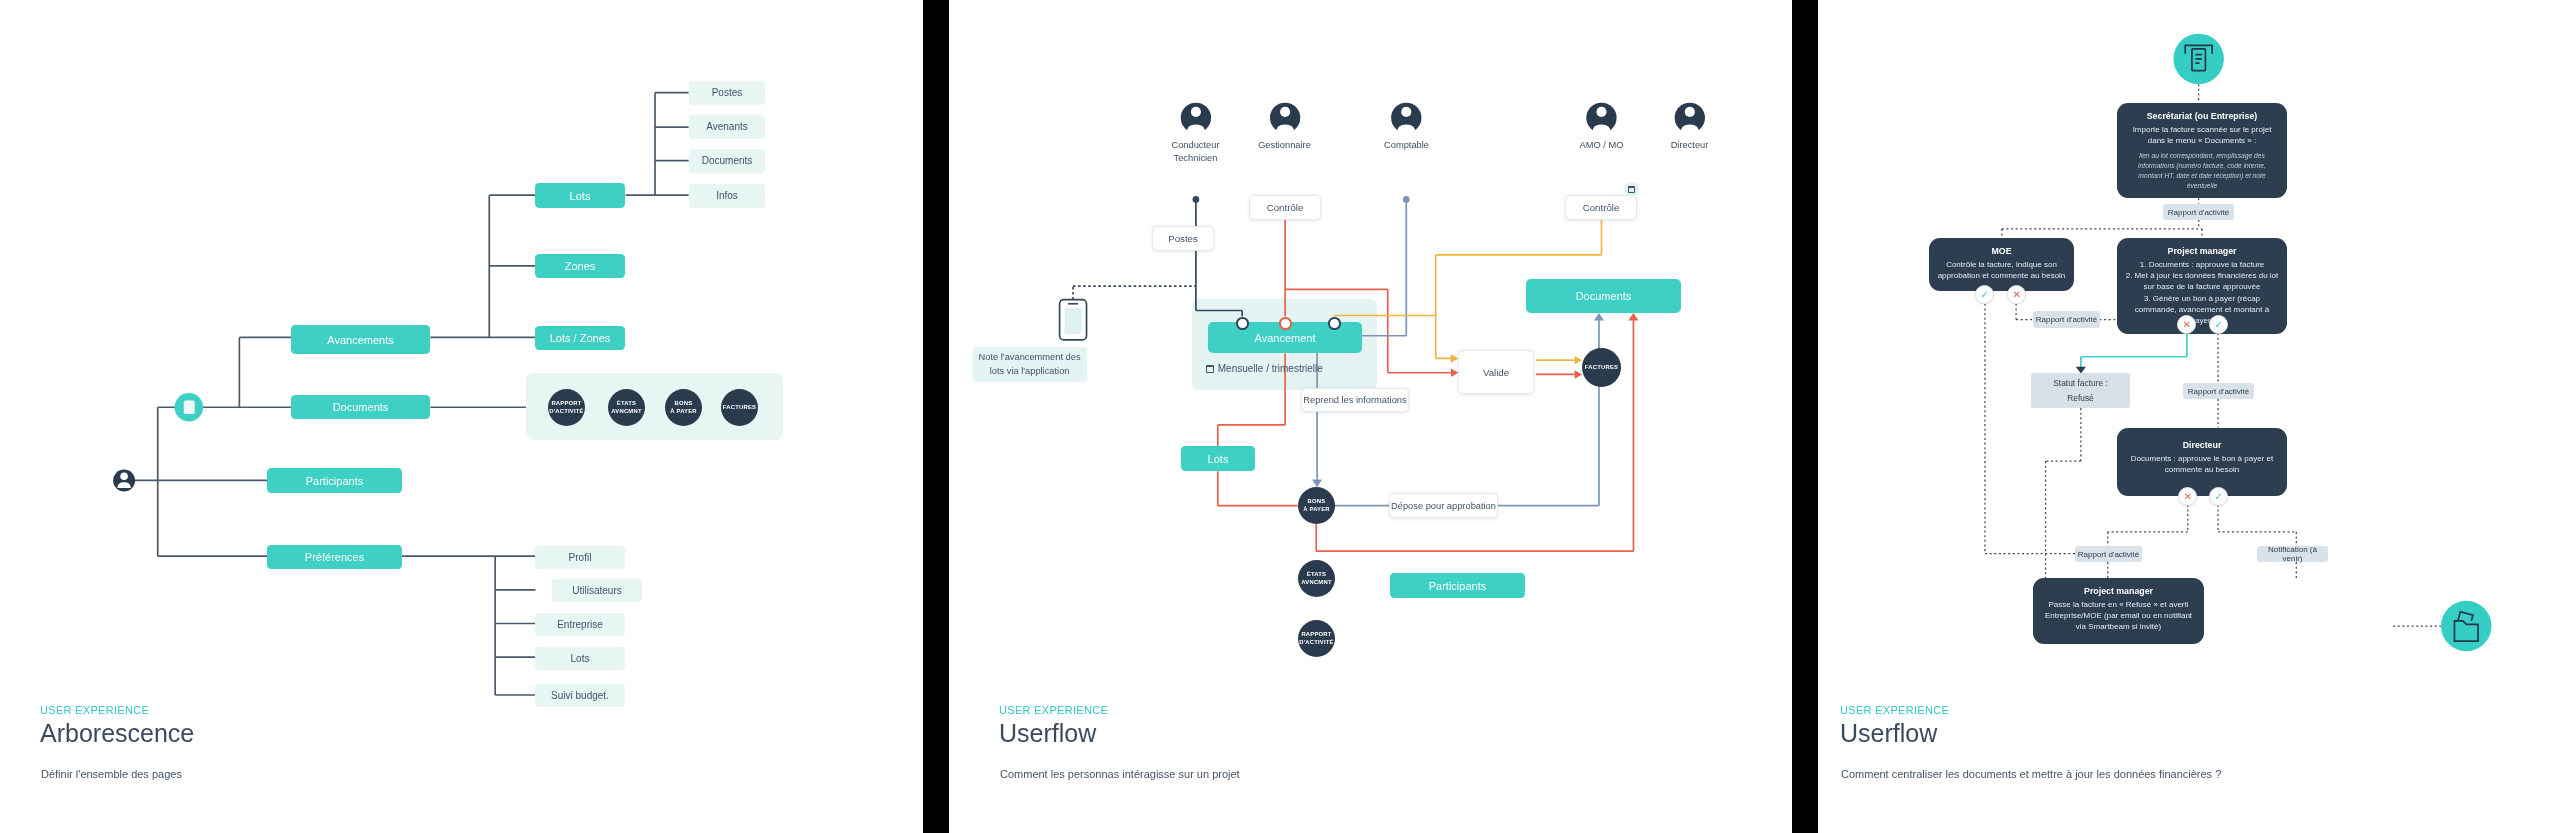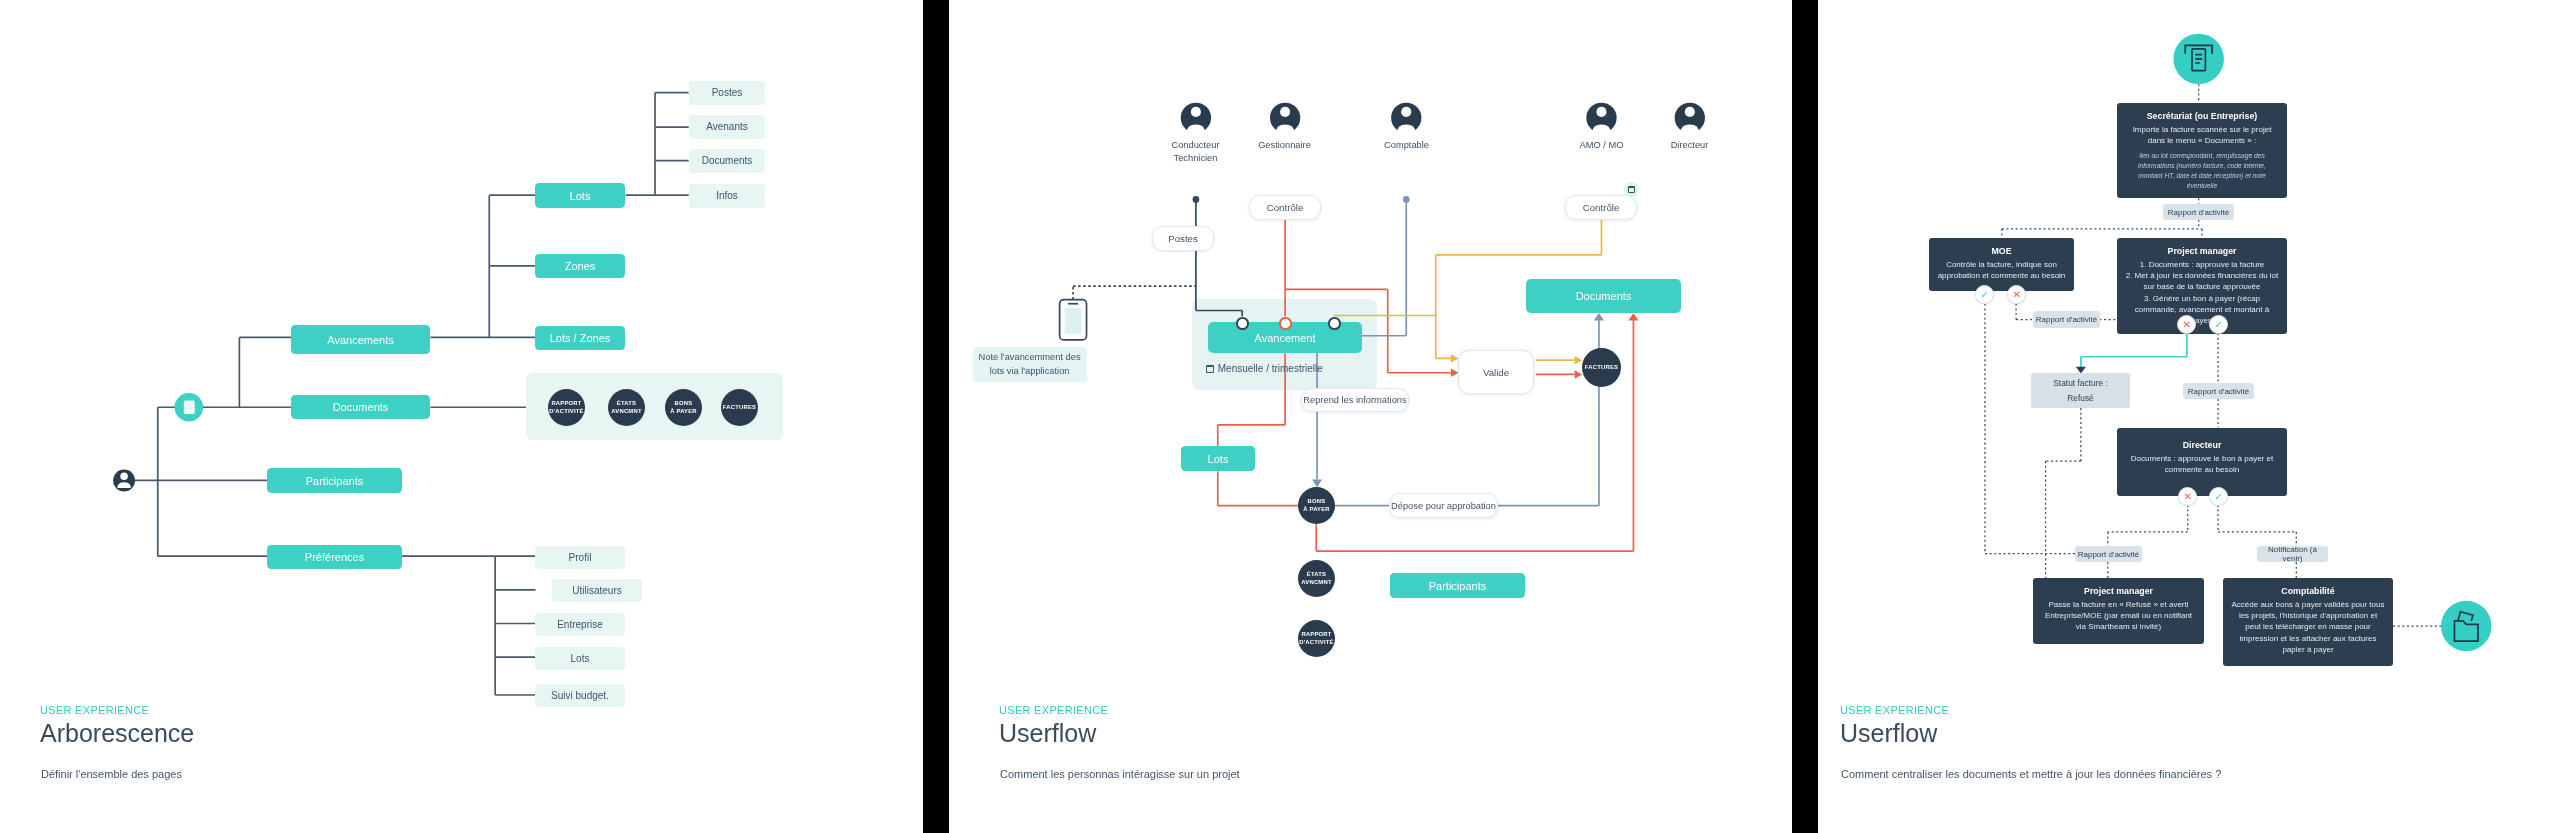--- a/index.html
+++ b/index.html
@@ -15,33 +15,33 @@
   #p1{left:0;width:923px}
   #p2{left:949px;width:843px}
   #p3{left:1818px;width:758px}
   .abs{position:absolute}
   svg.lines{position:absolute;left:0;top:0;z-index:1}
   .layer{position:absolute;left:0;top:0;width:100%;height:100%;z-index:2}
   .teal-box{position:absolute;background:var(--accent);color:#fff;border-radius:4.2px;
     display:flex;align-items:center;justify-content:center;font-size:11px}
   .leaf{position:absolute;background:#E7F5F3;color:#42526B;border-radius:3.4px;
     display:flex;align-items:center;justify-content:center;font-size:10px}
-  .white-box{position:absolute;background:#fff;border:0.8px solid #E3E9EF;border-radius:11px;
+  .white-box{position:absolute;background:#fff;border:0.8px solid #E3E9EF;border-radius:5px;
     box-shadow:0 0.8px 3.4px rgba(40,60,80,.12);color:#42526B;font-size:9.7px;
     display:flex;align-items:center;justify-content:center;text-align:center}
   .dark-circle{position:absolute;background:var(--navy);border-radius:50%;color:#fff;
     display:flex;flex-direction:column;align-items:center;justify-content:center;
     font-size:5.9px;font-weight:bold;letter-spacing:0.2px;line-height:1.3;text-align:center;z-index:3}
   .container-tint{position:absolute;background:var(--light_teal);border-radius:6.7px;z-index:0}
   .conn{position:absolute;width:12.6px;height:12.6px;border-radius:50%;background:#fff;z-index:3}
   .conn.c-navy{border:2.1px solid #33475C}
   .conn.c-red{border:2.1px solid var(--red)}
   .chip{position:absolute;background:var(--chip_bg);color:var(--dark_box);border-radius:3px;
     font-size:8px;display:flex;align-items:center;justify-content:center;text-align:center;z-index:2}
-  .dark-box{position:absolute;background:var(--dark_box);color:#fff;border-radius:3px;
+  .dark-box{position:absolute;background:var(--dark_box);color:#fff;border-radius:11px;
     padding:7.6px 8.4px;text-align:center;z-index:2}
   .dark-box .t{font-weight:bold;font-size:8.8px;margin-bottom:3.4px}
   .dark-box .b{font-size:8px;color:#E2EAF2;line-height:1.4;white-space:pre-line}
   .dark-box .n{font-size:6.7px;font-style:italic;color:#C2CEDA;margin-top:4.2px;line-height:1.5}
   .badge{position:absolute;width:19.4px;height:19.4px;border-radius:50%;background:#fff;
     border:0.8px solid #DDE4EA;box-shadow:0 0.8px 1.7px rgba(0,0,0,.10);
     display:flex;align-items:center;justify-content:center;font-size:10px;font-weight:bold;z-index:4}
   .badge.ok{color:var(--accent_deep)}
   .badge.no{color:var(--red)}
   .eyebrow{position:absolute;font-size:11px;font-weight:normal;color:var(--eyebrow);letter-spacing:0.3px}
@@ -334,24 +334,20 @@
       <div class="badge no" style="left:360px;top:487px">✕</div>
       <div class="badge ok" style="left:391px;top:487px">✓</div>
 
       <div class="chip" style="left:257px;top:546px;width:67px;height:16px">Rapport d'activité</div>
       <div class="chip" style="left:439px;top:546px;width:71px;height:16px">Notification (à venir)</div>
 
       <div class="dark-box" style="left:215px;top:578px;width:171px;min-height:66px">
         <div class="t">Project manager</div>
         <div class="b">Passe la facture en « Refusé » et averti Entreprise/MOE (par email ou en notifiant via Smartbeam si invité)</div>
       </div>
-      <div class="dark-box" style="left:405px;top:578px;width:170px;min-height:88px">
-        <div class="t">Comptabilité</div>
-        <div class="b">Accéde aux bons à payer validés pour tous les projets, l'historique d'approbation et peut les télécharger en masse pour impression et les attacher aux factures papier à payer</div>
-      </div>
 
       <div class="eyebrow" style="left:22px;top:704px">USER EXPERIENCE</div>
       <div class="big-title" style="left:22px;top:721px">Userflow</div>
       <div class="subtitle" style="left:23px;top:768px">Comment centraliser les documents et mettre à jour les données financières ?</div>
     </div>
   </div>
 
 </div>
 
 

